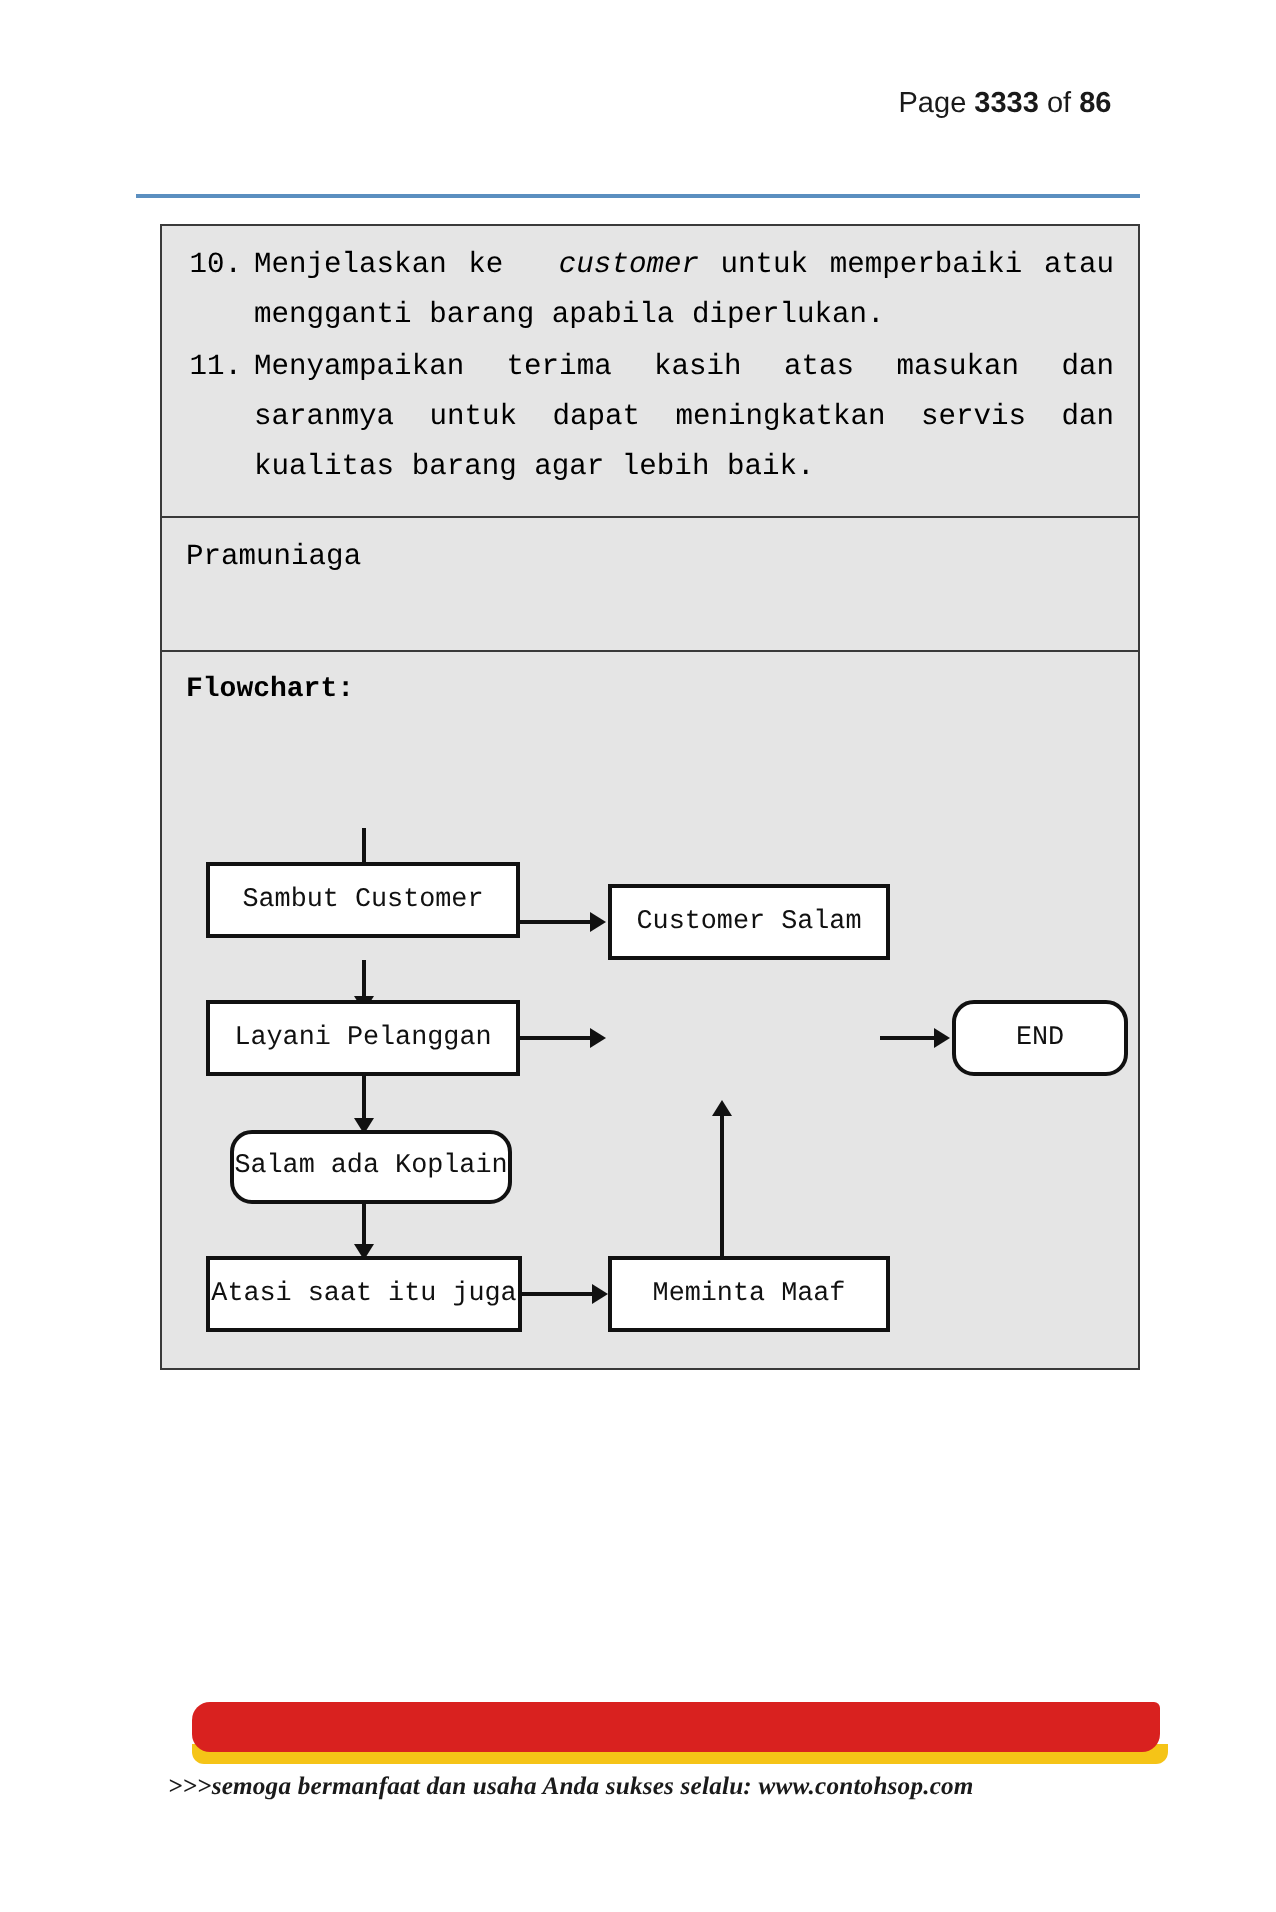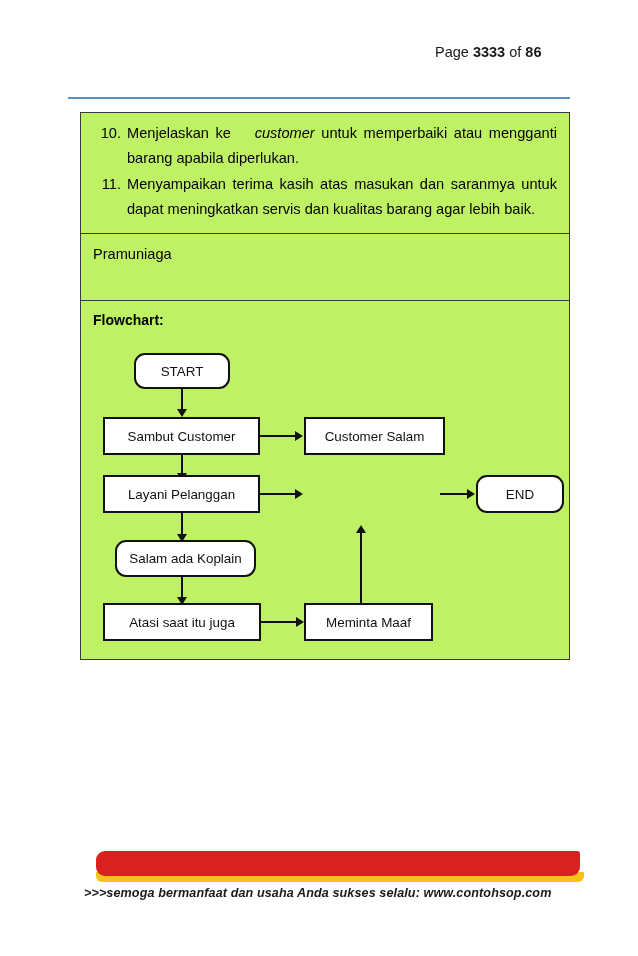--- a/index.html
+++ b/index.html
@@ -15,21 +15,21 @@
     color: #000000;
     overflow: hidden;
   }
 
   
   .page-header {
     position: absolute;
     top: 42px;
     right: 68px;
     width: 135px;
-    text-align: left;
+    text-align: center;
     font-size: 14.5px;
     line-height: 20px;
     color: #1a1a1a;
   }
   .page-header .strong { font-weight: bold; }
 
   .header-rule {
     position: absolute;
     left: 68px;
     top: 97px;
@@ -39,21 +39,22 @@
   }
 
   
   .doc-table {
     position: absolute;
     left: 80px;
     top: 112px;
     width: 490px;
     border: 1.5px solid #3a3a3a;
     box-sizing: border-box;
-    background: #bef264;
+    background: #e5e5e5;
+    font-family: Liberation Mono, monospace;
   }
   .doc-cell {
     box-sizing: border-box;
     padding: 8px 12px 10px 12px;
   }
   .cell-divider {
     border-top: 1.5px solid #3a3a3a;
   }
 
   
@@ -172,20 +173,21 @@
   .footer-text {
     position: absolute;
     left: 84px;
     top: 886px;
     width: 500px;
     font-size: 12.6px;
     font-style: italic;
     font-weight: bold;
     color: #1a1a1a;
     letter-spacing: 0.1px;
+    font-family: Liberation Serif, serif;
   }
 </style>
 </head>
 <body>
 
 <div class="page-header">
   <span>Page </span><span class="strong">3333</span><span> of </span><span class="strong">86</span>
 </div>
 
 <div class="header-rule"></div>
@@ -207,28 +209,25 @@
 
   <div class="doc-cell cell-divider resp-cell">
     <p class="resp-value">Pramuniaga</p>
   </div>
 
   <div class="doc-cell cell-divider">
     <p class="flow-title">Flowchart:</p>
 
     <div class="flow-wrap">
 
-      <div class="node round" style="left:41px; top:22px; width:96px; height:36px;">
-        <span>START</span>
-      </div>
 
       <div class="conn v" style="left:88px; top:58px; height:22px;"></div>
       <div class="arrow down" style="left:84px; top:78px;"></div>
 
-      <div class="node" style="left:10px; top:86px; width:157px; height:38px;">
+      <div class="node" style="left:10px; top:75px; width:157px; height:38px;">
         <span>Sambut Customer</span>
       </div>
 
       <div class="conn h" style="left:167px; top:104px; width:37px;"></div>
       <div class="arrow right" style="left:202px; top:100px;"></div>
 
       <div class="node" style="left:211px; top:86px; width:141px; height:38px;">
         <span>Customer Salam</span>
       </div>
 
@@ -260,21 +259,21 @@
       <div class="conn v" style="left:88px; top:246px; height:24px;"></div>
       <div class="arrow down" style="left:84px; top:266px;"></div>
 
       <div class="node" style="left:10px; top:272px; width:158px; height:38px;">
         <span>Atasi saat itu juga</span>
       </div>
 
       <div class="conn h" style="left:168px; top:290px; width:37px;"></div>
       <div class="arrow right" style="left:203px; top:286px;"></div>
 
-      <div class="node" style="left:211px; top:272px; width:129px; height:38px;">
+      <div class="node" style="left:211px; top:272px; width:141px; height:38px;">
         <span>Meminta Maaf</span>
       </div>
 
       <div class="conn v" style="left:267px; top:200px; height:72px;"></div>
       <div class="arrow up" style="left:263px; top:194px;"></div>
 
     </div>
   </div>
 </div>
 

